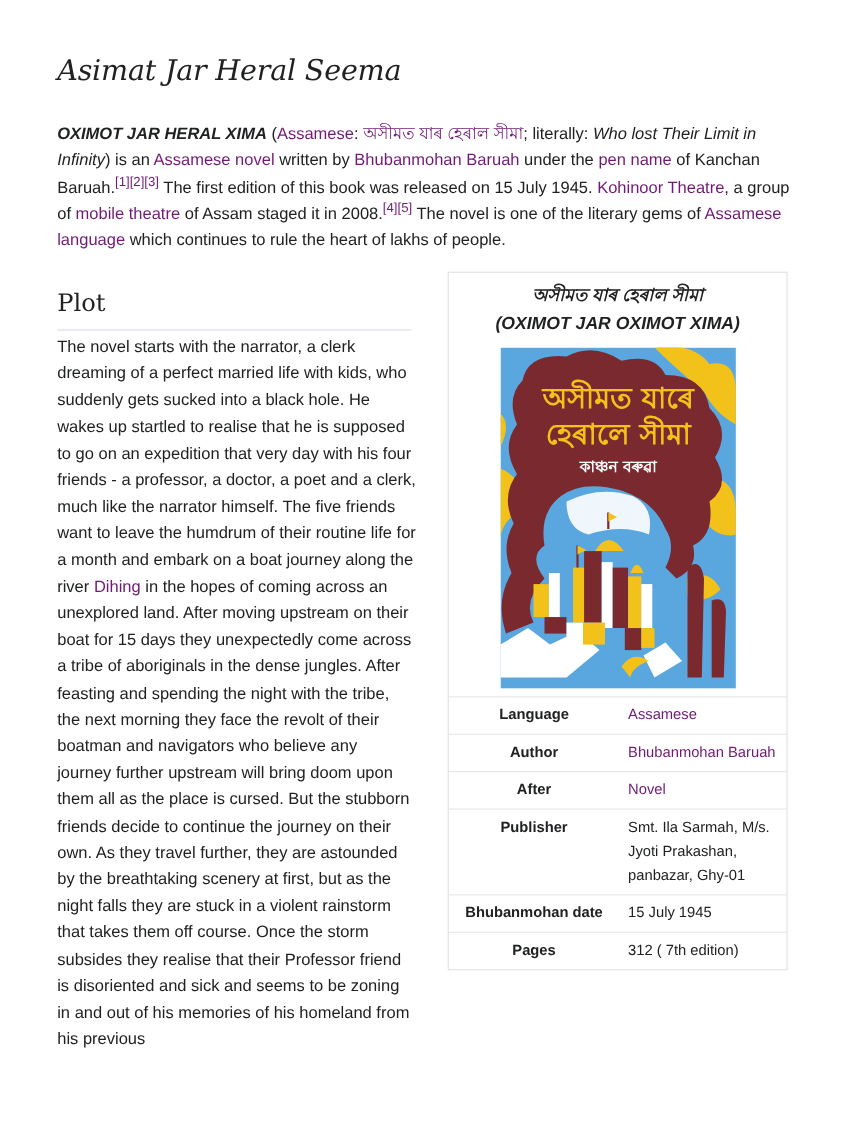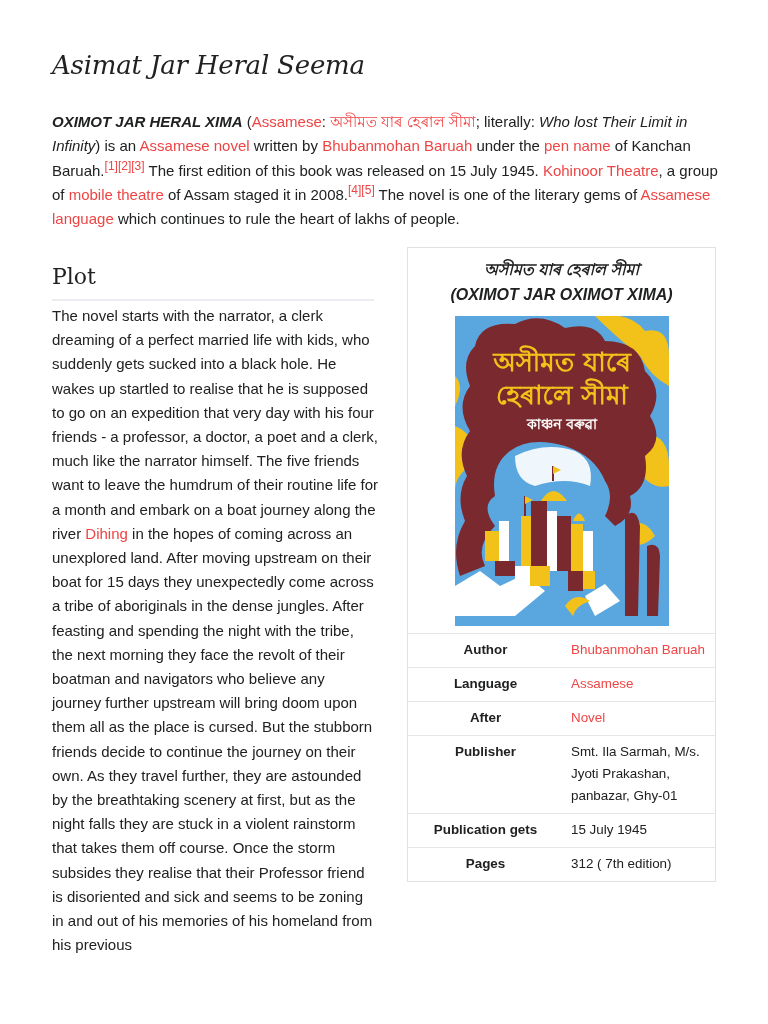--- a/index.html
+++ b/index.html
@@ -1,21 +1,21 @@
 <!DOCTYPE html>
 <html><head>
 <meta charset="utf-8">
 <style>
   html, body { margin: 0; padding: 0; background: #ffffff; }
   body {
     width: 768px; height: 1024px; overflow: hidden; position: relative;
     font-family: "Liberation Sans", "DejaVu Sans", sans-serif;
     color: #202122;
   }
-  a, .link { color: #ef4444; text-decoration: none; }
+  a, .link { color: #701a75; text-decoration: none; }
   .page-title {
     position: absolute; left: 52px; top: 50px;
     font-family: "DejaVu Serif", "Liberation Serif", serif;
     font-style: italic; font-size: 26px; font-weight: normal; color: #202122;
     margin: 0; letter-spacing: -0.2px; text-align: center;
   }
   .lead {
     position: absolute; left: 52px; top: 110px; width: 668px;
     font-size: 15px; line-height: 24.3px; color: #202122;
     margin: 0;
@@ -116,36 +116,36 @@
     <path d="M170 200 Q182 190 185 210 L183 300 L170 300 Z" fill="#7a2a2e"></path>
     <path d="M192 230 Q204 225 205 240 L203 300 L192 300 Z" fill="#7a2a2e"></path>
     <path d="M110 290 Q120 275 135 285 Q120 290 118 300 Z" fill="#f2c21b"></path>
 
     <text x="107" y="55" text-anchor="middle" font-size="26" font-weight="bold" fill="#f2c21b" font-family="DejaVu Sans, sans-serif">অসীমত যাৰে</text>
     <text x="107" y="88" text-anchor="middle" font-size="26" font-weight="bold" fill="#f2c21b" font-family="DejaVu Sans, sans-serif">হেৰালে সীমা</text>
     <text x="107" y="113" text-anchor="middle" font-size="14" font-weight="bold" fill="#ffffff" font-family="DejaVu Sans, sans-serif">কাঞ্চন বৰুৱা</text>
   </svg>
 
   <div class="infobox-row">
+    <div class="infobox-label">Language</div>
+    <div class="infobox-value"><a class="link">Assamese</a></div>
+  </div>
+  <div class="infobox-row">
     <div class="infobox-label">Author</div>
     <div class="infobox-value"><a class="link">Bhubanmohan Baruah</a></div>
-  </div>
-  <div class="infobox-row">
-    <div class="infobox-label">Language</div>
-    <div class="infobox-value"><a class="link">Assamese</a></div>
   </div>
   <div class="infobox-row">
     <div class="infobox-label">After</div>
     <div class="infobox-value"><a class="link">Novel</a></div>
   </div>
   <div class="infobox-row">
     <div class="infobox-label">Publisher</div>
     <div class="infobox-value">Smt. Ila Sarmah, M/s. Jyoti Prakashan, panbazar, Ghy-01</div>
   </div>
   <div class="infobox-row">
-    <div class="infobox-label">Publication gets</div>
+    <div class="infobox-label">Bhubanmohan date</div>
     <div class="infobox-value">15 July 1945</div>
   </div>
   <div class="infobox-row">
     <div class="infobox-label">Pages</div>
     <div class="infobox-value">312 ( 7th edition)</div>
   </div>
 </div>
 
 </body></html>

